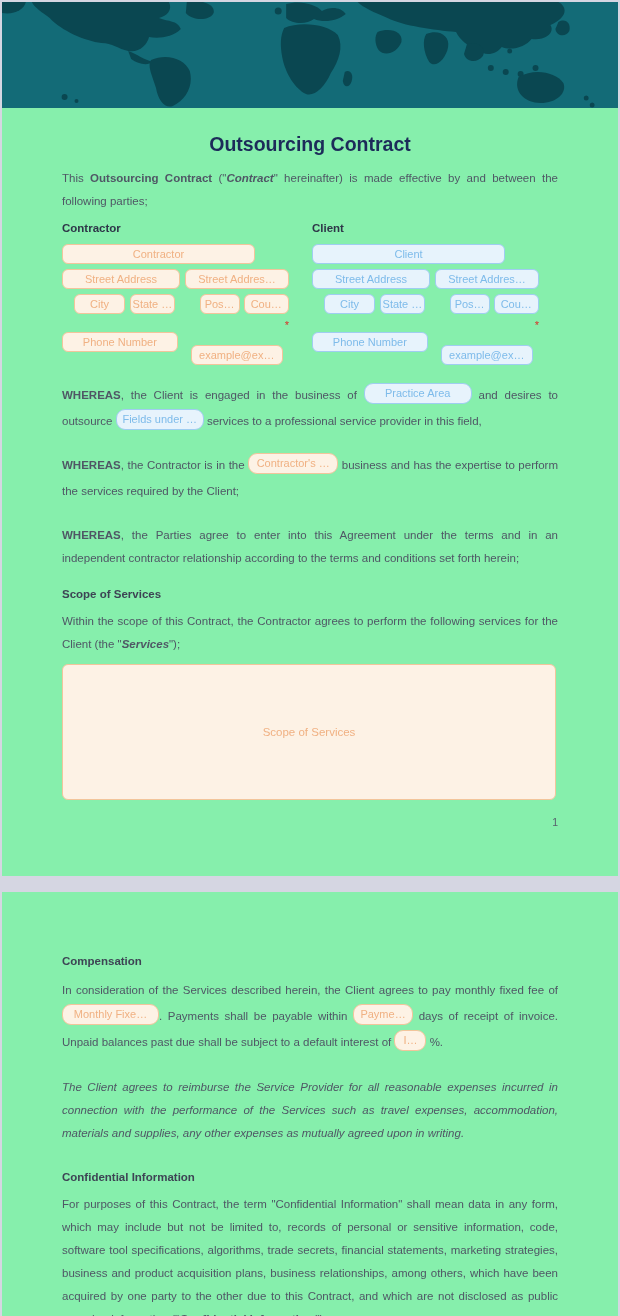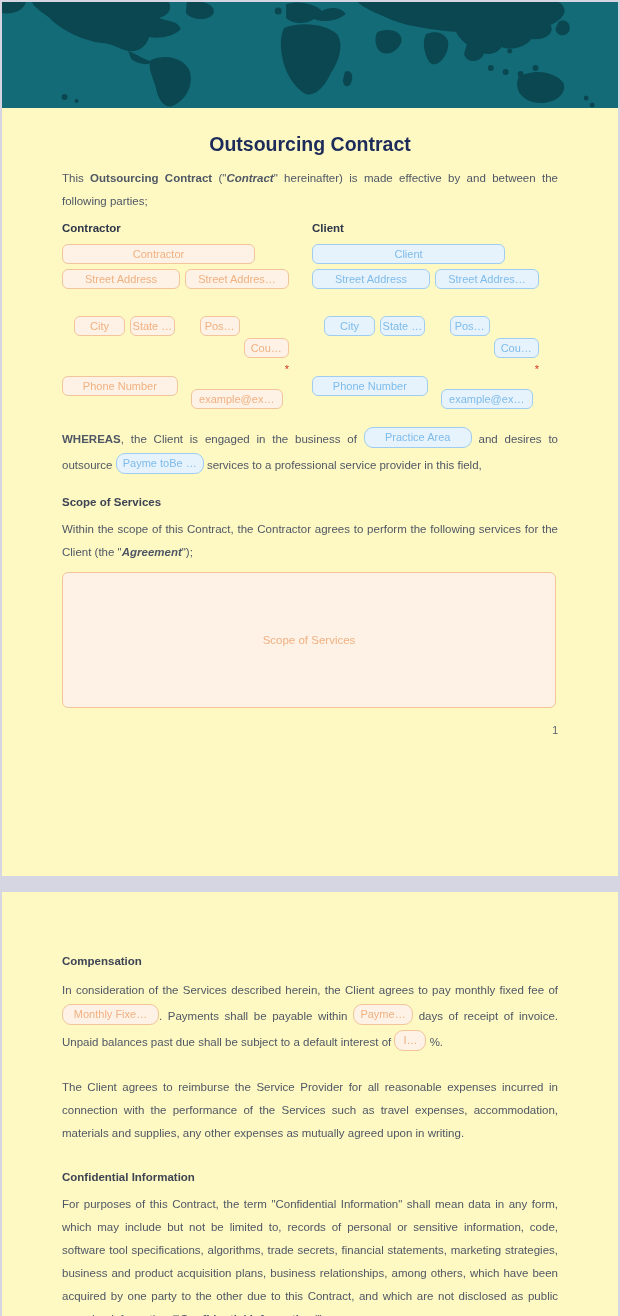--- a/index.html
+++ b/index.html
@@ -3,21 +3,21 @@
 <meta charset="utf-8">
 <style>
   * { margin:0; padding:0; box-sizing:border-box; }
   html,body { width:620px; }
   body {
     height:1316px; overflow:hidden;
     background:#d5d6e2;
     font-family:"Liberation Sans", sans-serif;
     -webkit-font-smoothing:antialiased;
   }
-  .page { background:#fef9c3; margin:0 2px; position:relative; }
+  .page { background:#86efac; margin:0 2px; position:relative; }
   .page1 { margin-top:2px; height:874px; overflow:hidden; }
   .page-gap { height:16px; }
   .page2 { height:424px; overflow:hidden; }
 
   .banner { display:block; width:100%; height:106px; }
   .banner svg { display:block; width:100%; height:106px; }
 
   .content { padding:0 60px; color:#4f5765; font-size:11.5px; line-height:23px; }
 
   .doc-title {
@@ -41,21 +41,21 @@
   }
   .orange { border-color:#f2c59b; background:#fdf2e5; color:#f0b183; }
   .blue   { border-color:#9fcdf1; background:#e7f3fc; color:#7ebbea; }
 
   .w-name   { width:193px; }
   .w-street { width:118px; margin-right:5px; }
   .w-street2{ width:104px; }
   .w-city   { width:54px; margin-right:5px;margin-left:12px; }
   .w-state  { width:47px; margin-right:25px;border-radius:6px; }
   .w-postal { width:42px; margin-right:4px; }
-  .w-country{ width:48px;margin-top:44px; }
+  .w-country{ width:48px; }
   .w-phone  { width:122px; margin-right:13px; }
   .w-email  { width:97px;margin-top:26px; }
   .req { color:#d93025; font-size:11px; margin-left:2px; align-self:flex-start; line-height:12px; }
 
   .chip {
     display:inline-block; height:21px; line-height:19px;
     border:1px solid; border-radius:9px; text-align:center;
     vertical-align:-5px; font-size:11px; overflow:hidden;
     white-space:nowrap; padding:0 4px;
   }
@@ -75,21 +75,21 @@
   .scope-box {
     margin-top:8px; height:136px; width:494px;
     border:1px solid #f2c59b; background:#fdf2e5; border-radius:6px;
     display:flex; align-items:center; justify-content:center;
     color:#f0b183; font-size:11.5px;
   }
   .page-number { margin-top:16px; text-align:right; color:#565e6c; font-size:10.5px; line-height:12px; }
 
   .p2-heading1 { margin-top:58px; }
   .comp-para { margin-top:4px; line-height:26px; }
-  .expense-para { margin-top:21px; }
+  .expense-para { margin-top:21px;font-style:italic; }
   .conf-heading { margin-top:21px; }
   .conf-para { margin-top:4px; }
 </style>
 </head>
 <body>
 
 <div class="page page1">
   <div class="banner">
     <svg viewBox="0 0 620 106" preserveAspectRatio="none">
       <rect x="0" y="0" width="620" height="106" fill="#136b77"></rect>
@@ -166,24 +166,26 @@
           <div class="fbox blue w-country">Cou…</div>
         </div>
         <div class="frow">
           <div class="fbox blue w-phone">Phone Number</div>
           <div class="fbox blue w-email">example@ex…</div>
           <span class="req">*</span>
         </div>
       </div>
     </div>
 
-    <p class="para rich1"><span class="seg-b">WHEREAS</span>, the Client is engaged in the business of <span class="chip chip-blue" style="width: 108px;">Practice Area</span> and desires to outsource <span class="chip chip-blue" style="width: 88px;">Payme toBe …</span> services to a professional service provider in this field,</p>
+    <p class="para rich1"><span class="seg-b">WHEREAS</span>, the Client is engaged in the business of <span class="chip chip-blue" style="width: 108px;">Practice Area</span> and desires to outsource <span class="chip chip-blue" style="width: 88px;">Fields under …</span> services to a professional service provider in this field,</p>
+    <p class="para rich2"><span class="seg-b">WHEREAS</span>, the Contractor is in the <span class="chip chip-orange" style="width: 90px;">Contractor's …</span> business and has the expertise to perform the services required by the Client;</p>
+    <p class="para plain"><span class="seg-b">WHEREAS</span>, the Parties agree to enter into this Agreement under the terms and in an independent contractor relationship according to the terms and conditions set forth herein;</p>
 
     <div class="section-heading scope-heading">Scope of Services</div>
-    <p class="para scope-intro">Within the scope of this Contract, the Contractor agrees to perform the following services for the Client (the "<span class="seg-bi">Agreement</span>");</p>
+    <p class="para scope-intro">Within the scope of this Contract, the Contractor agrees to perform the following services for the Client (the "<span class="seg-bi">Services</span>");</p>
 
     <div class="scope-box">
       <span>Scope of Services</span>
     </div>
 
     <div class="page-number">1</div>
   </div>
 </div>
 
 <div class="page-gap"></div>

